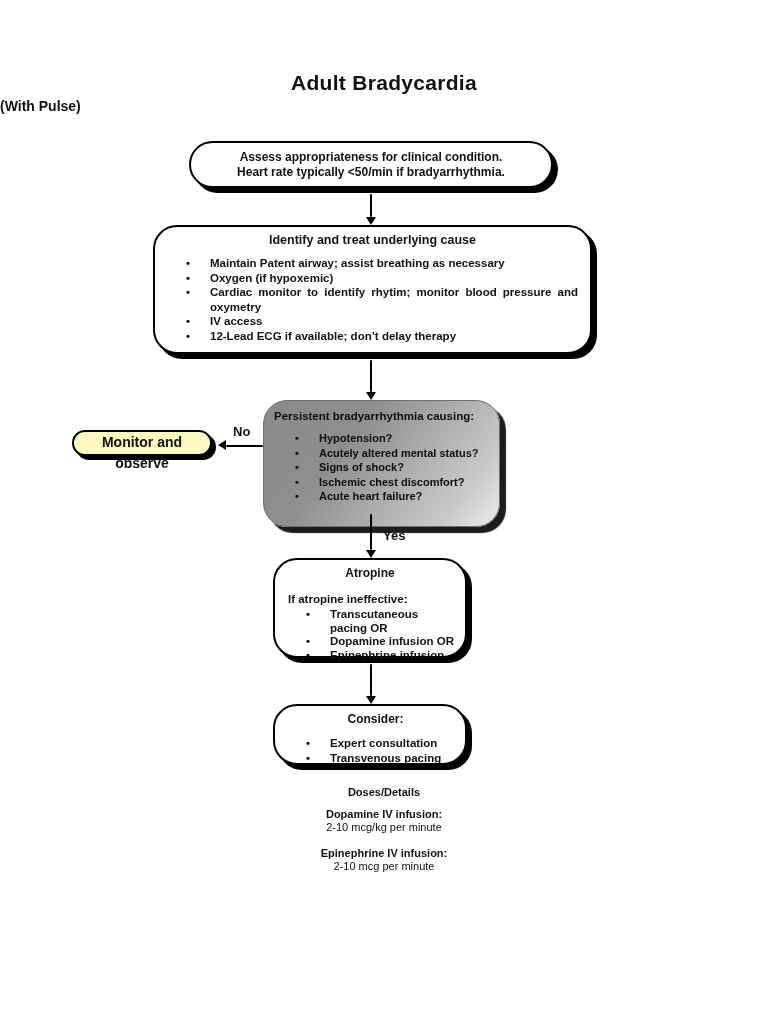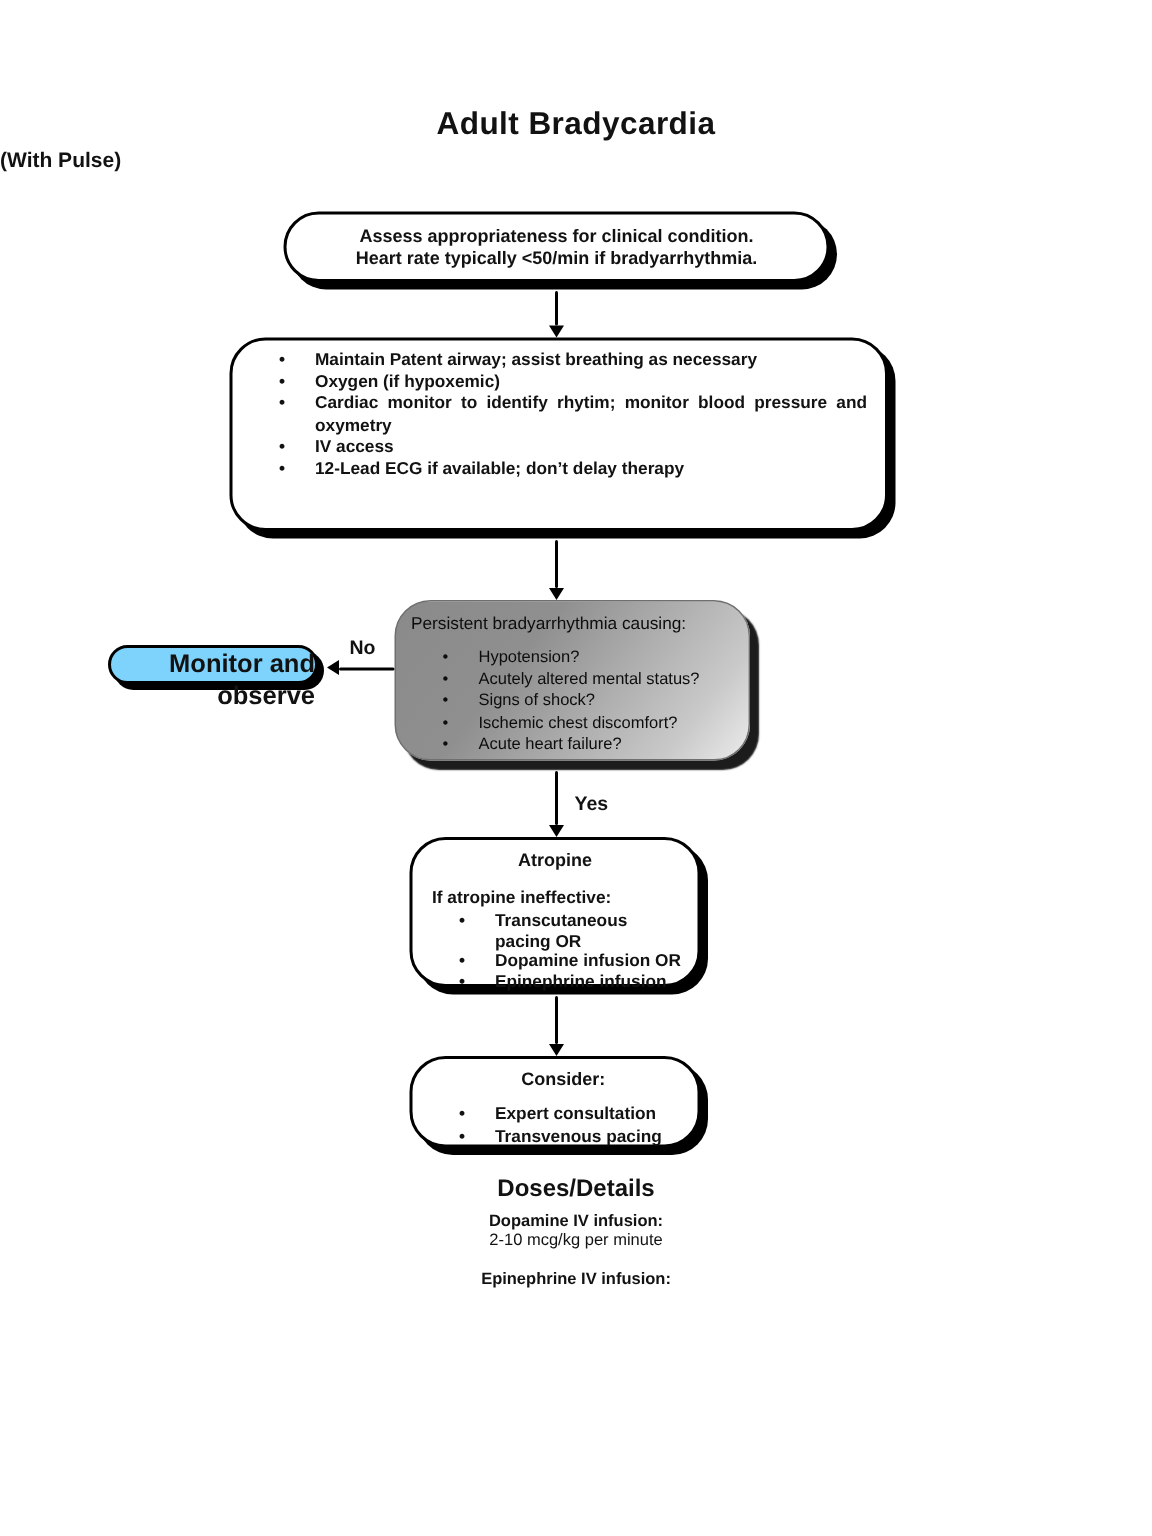--- a/index.html
+++ b/index.html
@@ -29,31 +29,31 @@
     left:153px; top:225px; width:439px; height:129px;
     font-size:11.5px; padding-top:6px;
   }
   .box-title { text-align:center; font-size:12.5px; font-weight:700; }
   .identify .box-title { margin-bottom:9px; }
   ul.bullets { list-style:none; }
   ul.bullets li { position:relative; padding-left:55px; padding-right:12px; line-height:14.5px; }
   ul.bullets li::before { content:"\2022"; position:absolute; left:31px; }
   .identify ul.bullets li { text-align:justify; }
   .persistent {
-    position:absolute; left:263px; top:400px; width:237px; height:107px;
+    position:absolute; left:263px; top:400px; width:237px; height:127px;
     border:1px solid #6f6f6f; box-shadow:6px 6px 1px #1c1c1c;
     background:linear-gradient(128deg,#8a8a8a 0%,#8f8f8f 35%,#c9c9c9 82%,#ebebeb 100%);
-    font-size:11px; font-weight:400; padding-top:9px; color:#0d0d0d;
+    font-size:11px; font-weight:700; padding-top:9px; color:#0d0d0d;
   }
   .persistent .p-title { padding-left:10px; font-size:11.5px; margin-bottom:9px; text-align:left; }
   .persistent ul.bullets li { white-space:nowrap; padding-left:55px; line-height:14.6px; }
   .monitor {
     position:absolute; left:72px; top:430px; width:140px; height:26px;
-    background:#7dd3fc; border:2px solid #000; box-shadow:4px 4px 0 #000;
-    text-align:right; font-size:17px; font-weight:700; line-height:21px;
+    background:#fef9c3; border:2px solid #000; box-shadow:4px 4px 0 #000;
+    text-align:center; font-size:14px; font-weight:700; line-height:21px;
   }
   .atropine { left:273px; top:558px; width:194px; height:100px; font-size:11.5px; }
   .atropine .box-title { font-size:12px; margin-top:6px; margin-bottom:12px; }
   .atropine .sub { padding-left:13px; margin-bottom:2px; line-height:14px; }
   .atropine ul.bullets li { padding-right:2px; white-space:pre-line; line-height:13.6px; }
   .consider { left:273px; top:704px; width:194px; height:61px; font-size:11.5px; }
   .consider .box-title { font-size:12px; margin-top:6px; margin-bottom:10px;padding-left:11px; }
   .consider ul.bullets li { line-height:14.5px; }
   .arrow-down { position:absolute; width:2px; background:#000; }
   .arrow-down::after {
@@ -62,40 +62,41 @@
     border-top:8px solid #000;
   }
   .arrow-left { position:absolute; height:2px; background:#000; }
   .arrow-left::after {
     content:""; position:absolute; left:-8px; top:-5px; width:0; height:0;
     border-top:5px solid transparent; border-bottom:5px solid transparent;
     border-right:8px solid #000;
   }
   .edge-label { position:absolute; font-weight:700; font-size:13px; }
   .doses { position:absolute; left:0; top:786px; width:768px; text-align:center; font-size:11px; line-height:13px; }
-  .doses .heading { font-weight:700; font-size:16px; margin-bottom:9px; }
+  .doses .heading { font-weight:700; font-size:11px; margin-bottom:9px; }
   .dose-section { margin-bottom:13px; }
   .dose-title { font-weight:700; }
 </style>
 </head>
 <body>
 
 <div class="page">
 
   <div class="title">Adult Bradycardia</div>
   <div class="subtitle">(With Pulse)</div>
 
   <div class="fbox assess">
     <div>Assess appropriateness for clinical condition.</div>
     <div>Heart rate typically &lt;50/min if bradyarrhythmia.</div>
   </div>
 
   <div class="arrow-down" style="left:370px; top:194px; height:23px;"></div>
 
   <div class="fbox identify">
+    <div class="box-title">Identify and treat underlying cause</div>
     <ul class="bullets">
         <li>Maintain Patent airway; assist breathing as necessary</li>
         <li>Oxygen (if hypoxemic)</li>
         <li>Cardiac monitor to identify rhytim; monitor blood pressure and oxymetry</li>
         <li>IV access</li>
         <li>12-Lead ECG if available; don’t delay therapy</li>
       </ul>
   </div>
 
   <div class="arrow-down" style="left:370px; top:360px; height:32px;"></div>
@@ -146,16 +147,19 @@
 
     <div class="dose-section">
       <div class="dose-title">Dopamine IV infusion:</div>
       <div class="dose-lines">
           <div>2-10 mcg/kg per minute</div>
         </div>
     </div>
 
     <div class="dose-section">
       <div class="dose-title">Epinephrine IV infusion:</div>
+      <div class="dose-lines">
+          <div>2-10 mcg per minute</div>
+        </div>
     </div>
   </div>
 
 </div>
 
 </body></html>

